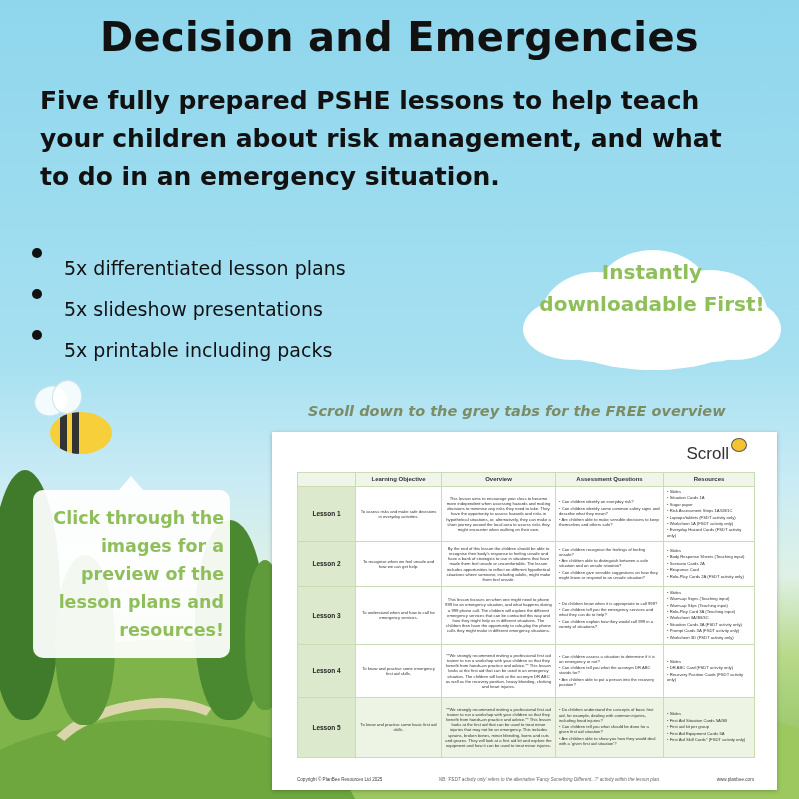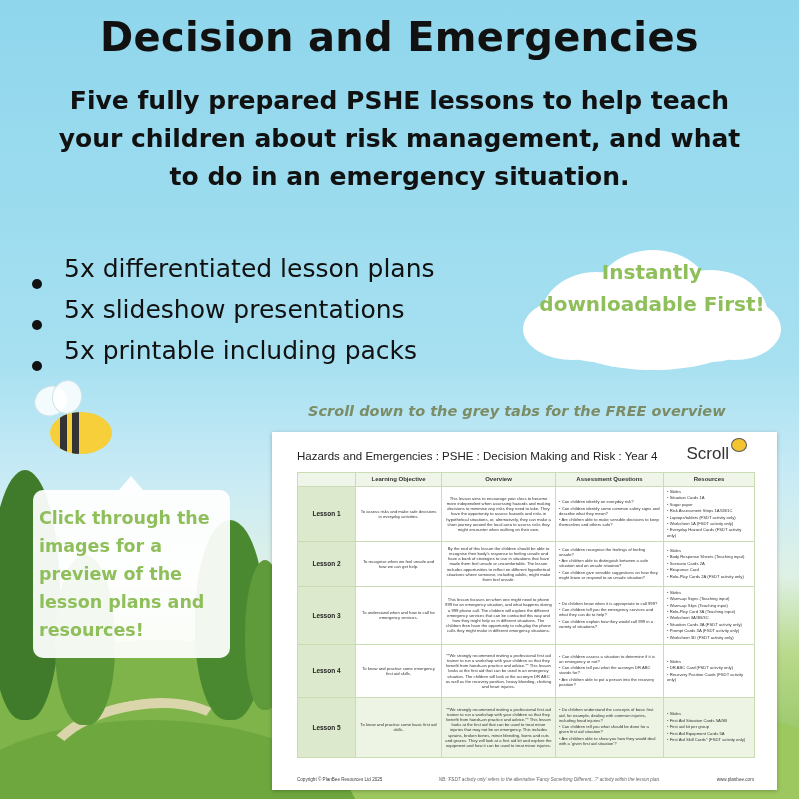--- a/index.html
+++ b/index.html
@@ -19,26 +19,26 @@
   .tree.t1 { left: -10px; top: 470px; width: 70px; height: 250px; background: #3f7b2a; }
   .tree.t2 { left: 55px; top: 555px; width: 60px; height: 170px; background: #5a9636; }
   .tree.t3 { left: 195px; top: 520px; width: 70px; height: 200px; background: #4a8930; }
   .tree.t4 { left: 245px; top: 560px; width: 40px; height: 150px; background: #5f9b3a; }
 
   .title {
     position: absolute; left: 0; right: 0; top: 14px; text-align: center;
     font-size: 40px; font-weight: bold; color: #111; letter-spacing: 0.3px;
   }
   .subtitle {
-    position: absolute; left: 40px; right: 40px; top: 82px; text-align: center;
+    position: absolute; left: 40px; right: 40px; top: 82px; 
     font-size: 25px; line-height: 38px; font-weight: bold; color: #111;
   }
   .bullets { position: absolute; left: 26px; top: 248px; }
   .bullet {
-    display: flex; align-items: flex-end; font-size: 25px; line-height: 41px; color: #111;
+    display: flex; align-items: flex-start; font-size: 19px; line-height: 41px; color: #111;
   }
   .bullet .dot { width: 10px; height: 10px; border-radius: 50%; background: #111; margin: 0 22px 0 6px; }
 
   .cloud {
     position: absolute; left: 523px; top: 250px; width: 258px; height: 120px;
   }
   .cloud .puff { position: absolute; background: #fff; border-radius: 50%; }
   .cloud .text {
     position: absolute; left: 0; right: 0; top: 6px; text-align: center;
     font-size: 20px; line-height: 32px; font-weight: bold; color: #8fbf5a;
@@ -51,21 +51,21 @@
 
   .preview-box {
     position: absolute; left: 33px; top: 490px; width: 197px; height: 168px;
     background: rgba(255,255,255,0.93); border-radius: 10px;
   }
   .preview-box::before {
     content: ""; position: absolute; left: 86px; top: -14px; width: 0; height: 0;
     border-left: 12px solid transparent; border-right: 12px solid transparent; border-bottom: 14px solid rgba(255,255,255,0.93);
   }
   .preview-text {
-    padding: 14px 6px 0 6px; text-align: left; font-size: 17.5px; line-height: 28px; font-weight: bold; color: #8fbf5a;
+    padding: 14px 6px 0 6px; text-align: right; font-size: 17.5px; line-height: 28px; font-weight: bold; color: #8fbf5a;
   }
 
   .scroll-note {
     position: absolute; left: 296px; top: 403px; font-size: 14.5px; font-style: italic; font-weight: bold; color: #7b8c66; margin-left: 12px;
   }
 
   .doc {
     position: absolute; left: 272px; top: 432px; width: 505px; height: 358px;
     background: #fff; box-shadow: 0 1px 4px rgba(0,0,0,0.25);
     font-family: "Liberation Sans", sans-serif;
@@ -147,21 +147,20 @@
   </div>
 </div>
 
 <div class="preview-box">
   <div class="preview-text">Click through the images for a preview of the lesson plans and resources!</div>
 </div>
 
 <div class="scroll-note">Scroll down to the grey tabs for the FREE overview</div>
 
 <div class="doc">
-  <div class="doc-header">Hazards and Emergencies : PSHE : Decision Making and Risk : Year 4</div>
   <div class="logo">Scroll</div>
   <div class="logo-bee"></div>
 
   <table class="lessons">
     <colgroup>
       <col style="width:58px">
         <col style="width:86px">
         <col style="width:114px">
         <col style="width:108px">
         <col style="width:91px">

